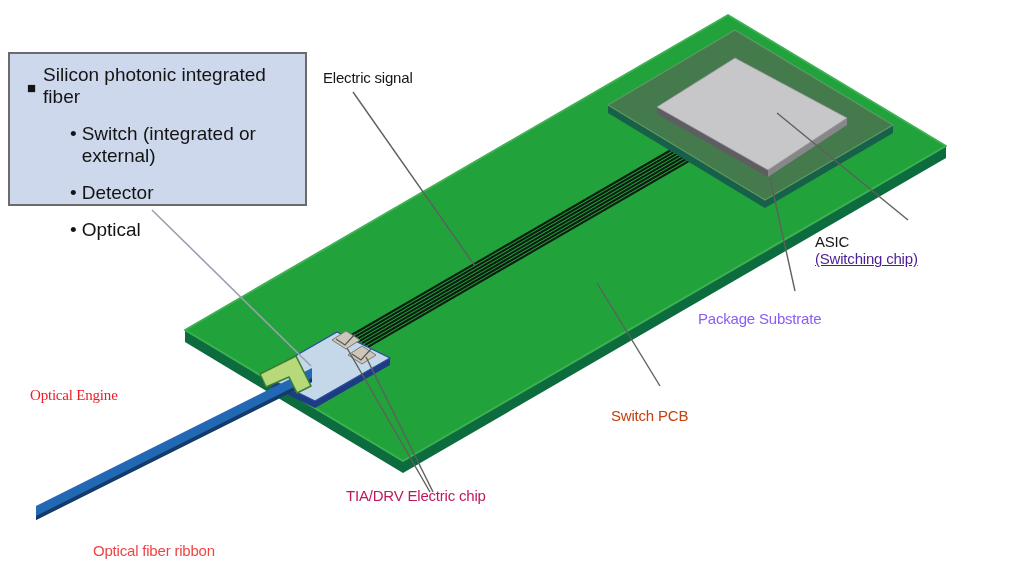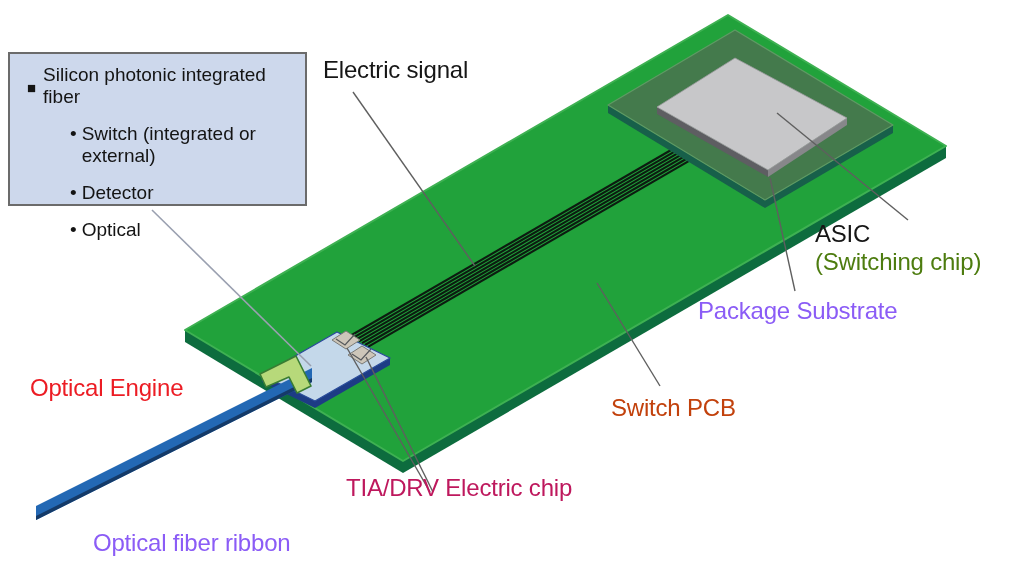--- a/index.html
+++ b/index.html
@@ -1,19 +1,19 @@
 <!DOCTYPE html>
 <html><head>
 <meta charset="utf-8">
 <style>
   html,body{margin:0;padding:0;}
   body{font-family:"Liberation Sans",sans-serif;}
   .stage{position:relative;width:1024px;height:576px;overflow:hidden;background:#ffffff;}
   .stage svg{position:absolute;left:0;top:0;}
-  .lbl{position:absolute;font-size:24px;letter-spacing:-0.2px;color:#161616;white-space:nowrap;line-height:1.15;}
+  .lbl{position:absolute;font-size:15px;letter-spacing:-0.2px;color:#161616;white-space:nowrap;line-height:1.15;margin-top:13px;}
   .lbl-center{text-align:left;white-space:normal;}
   .callout{position:absolute;left:8px;top:52px;width:272px;height:140px;border:2px solid #6b6b6b;
            background:#cdd8ec;padding:10px 6px 0 17px;color:#141414;}
   .callout-title{display:flex;align-items:center;gap:7px;font-size:19px;}
   .sq-bullet{font-size:15px;line-height:1;position:relative;top:1px;}
   .callout-item{display:flex;gap:5px;margin:15px 0 0 43px;font-size:19px;}
   .callout-item:first-of-type{margin-top:21px;}
 </style>
 </head>
 <body>
@@ -99,25 +99,25 @@
     <div class="callout-item">
       <span>•</span>
       <span>Optical</span>
     </div>
   </div>
 
   <div class="lbl" style="left: 323px; top: 56px; color: rgb(22, 22, 22);">Electric signal</div>
 
   <div class="lbl lbl-center" style="left:815px;top:220px;width:210px;">
     <div style="color: rgb(22, 22, 22);">ASIC</div>
-    <div style="color: #4d7c0f;">(Switching chip)</div>
+    <div style="color: #4c1d95; text-decoration: underline;">(Switching chip)</div>
   </div>
 
   <div class="lbl" style="left: 698px; top: 297px; color: #8b5cf6;">Package Substrate</div>
 
   <div class="lbl" style="left: 611px; top: 394px; color: #c2410c;">Switch PCB</div>
 
-  <div class="lbl" style="left: 30px; top: 374px; color: rgb(236, 28, 36);">Optical Engine</div>
+  <div class="lbl" style="left: 30px; top: 374px; color: rgb(236, 28, 36); font-family: Liberation Serif, serif;">Optical Engine</div>
 
   <div class="lbl" style="left: 346px; top: 474px; color: #be185d;">TIA/DRV Electric chip</div>
 
-  <div class="lbl" style="left: 93px; top: 529px; color: #8b5cf6;">Optical fiber ribbon</div>
+  <div class="lbl" style="left: 93px; top: 529px; color: #ef4444;">Optical fiber ribbon</div>
 </div>
 
 </body></html>

